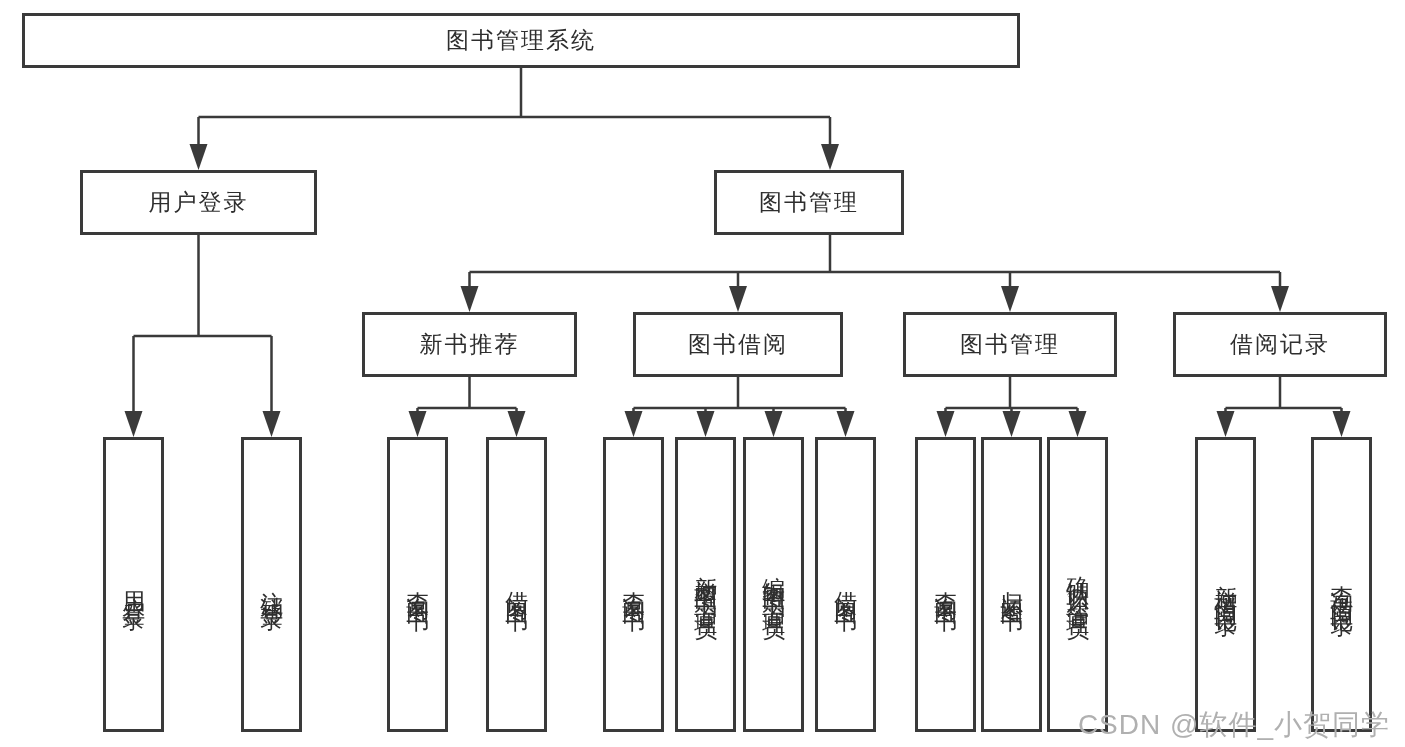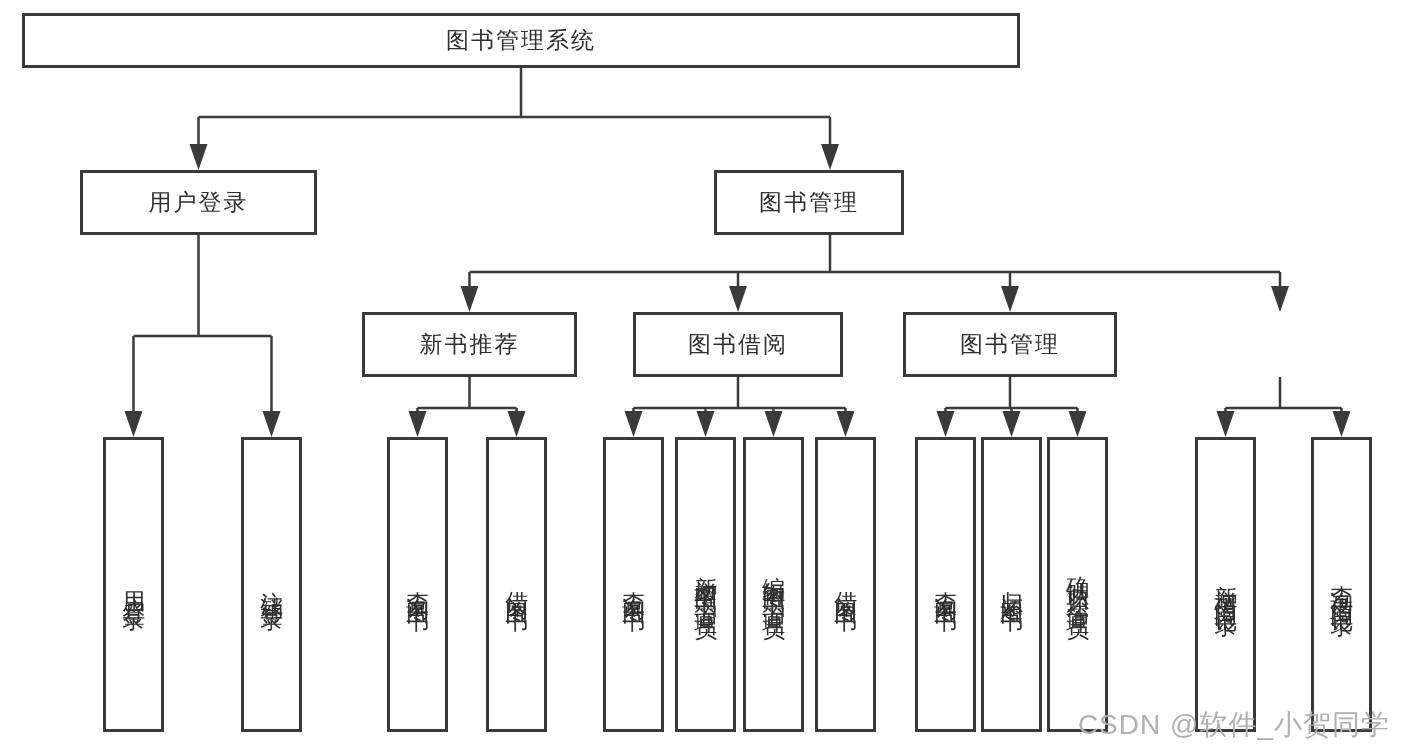--- a/index.html
+++ b/index.html
@@ -125,20 +125,23 @@
 
   <div class="box" style="left:362px;top:312px;width:215px;height:65px">
     <span class="hlabel">新书推荐</span>
   </div>
   <div class="box" style="left:633px;top:312px;width:210px;height:65px">
     <span class="hlabel">图书借阅</span>
   </div>
   <div class="box" style="left:903px;top:312px;width:214px;height:65px">
     <span class="hlabel">图书管理</span>
   </div>
+  <div class="box" style="left:1173px;top:312px;width:214px;height:65px">
+    <span class="hlabel">借阅记录</span>
+  </div>
 
   <div class="box" style="left:103px;top:437px;width:61px;height:295px">
     <span class="vlabel">用户登录</span>
   </div>
   <div class="box" style="left:241px;top:437px;width:61px;height:295px">
     <span class="vlabel">注销登录</span>
   </div>
 
   <div class="box" style="left:387px;top:437px;width:61px;height:295px">
     <span class="vlabel">查询图书</span>

